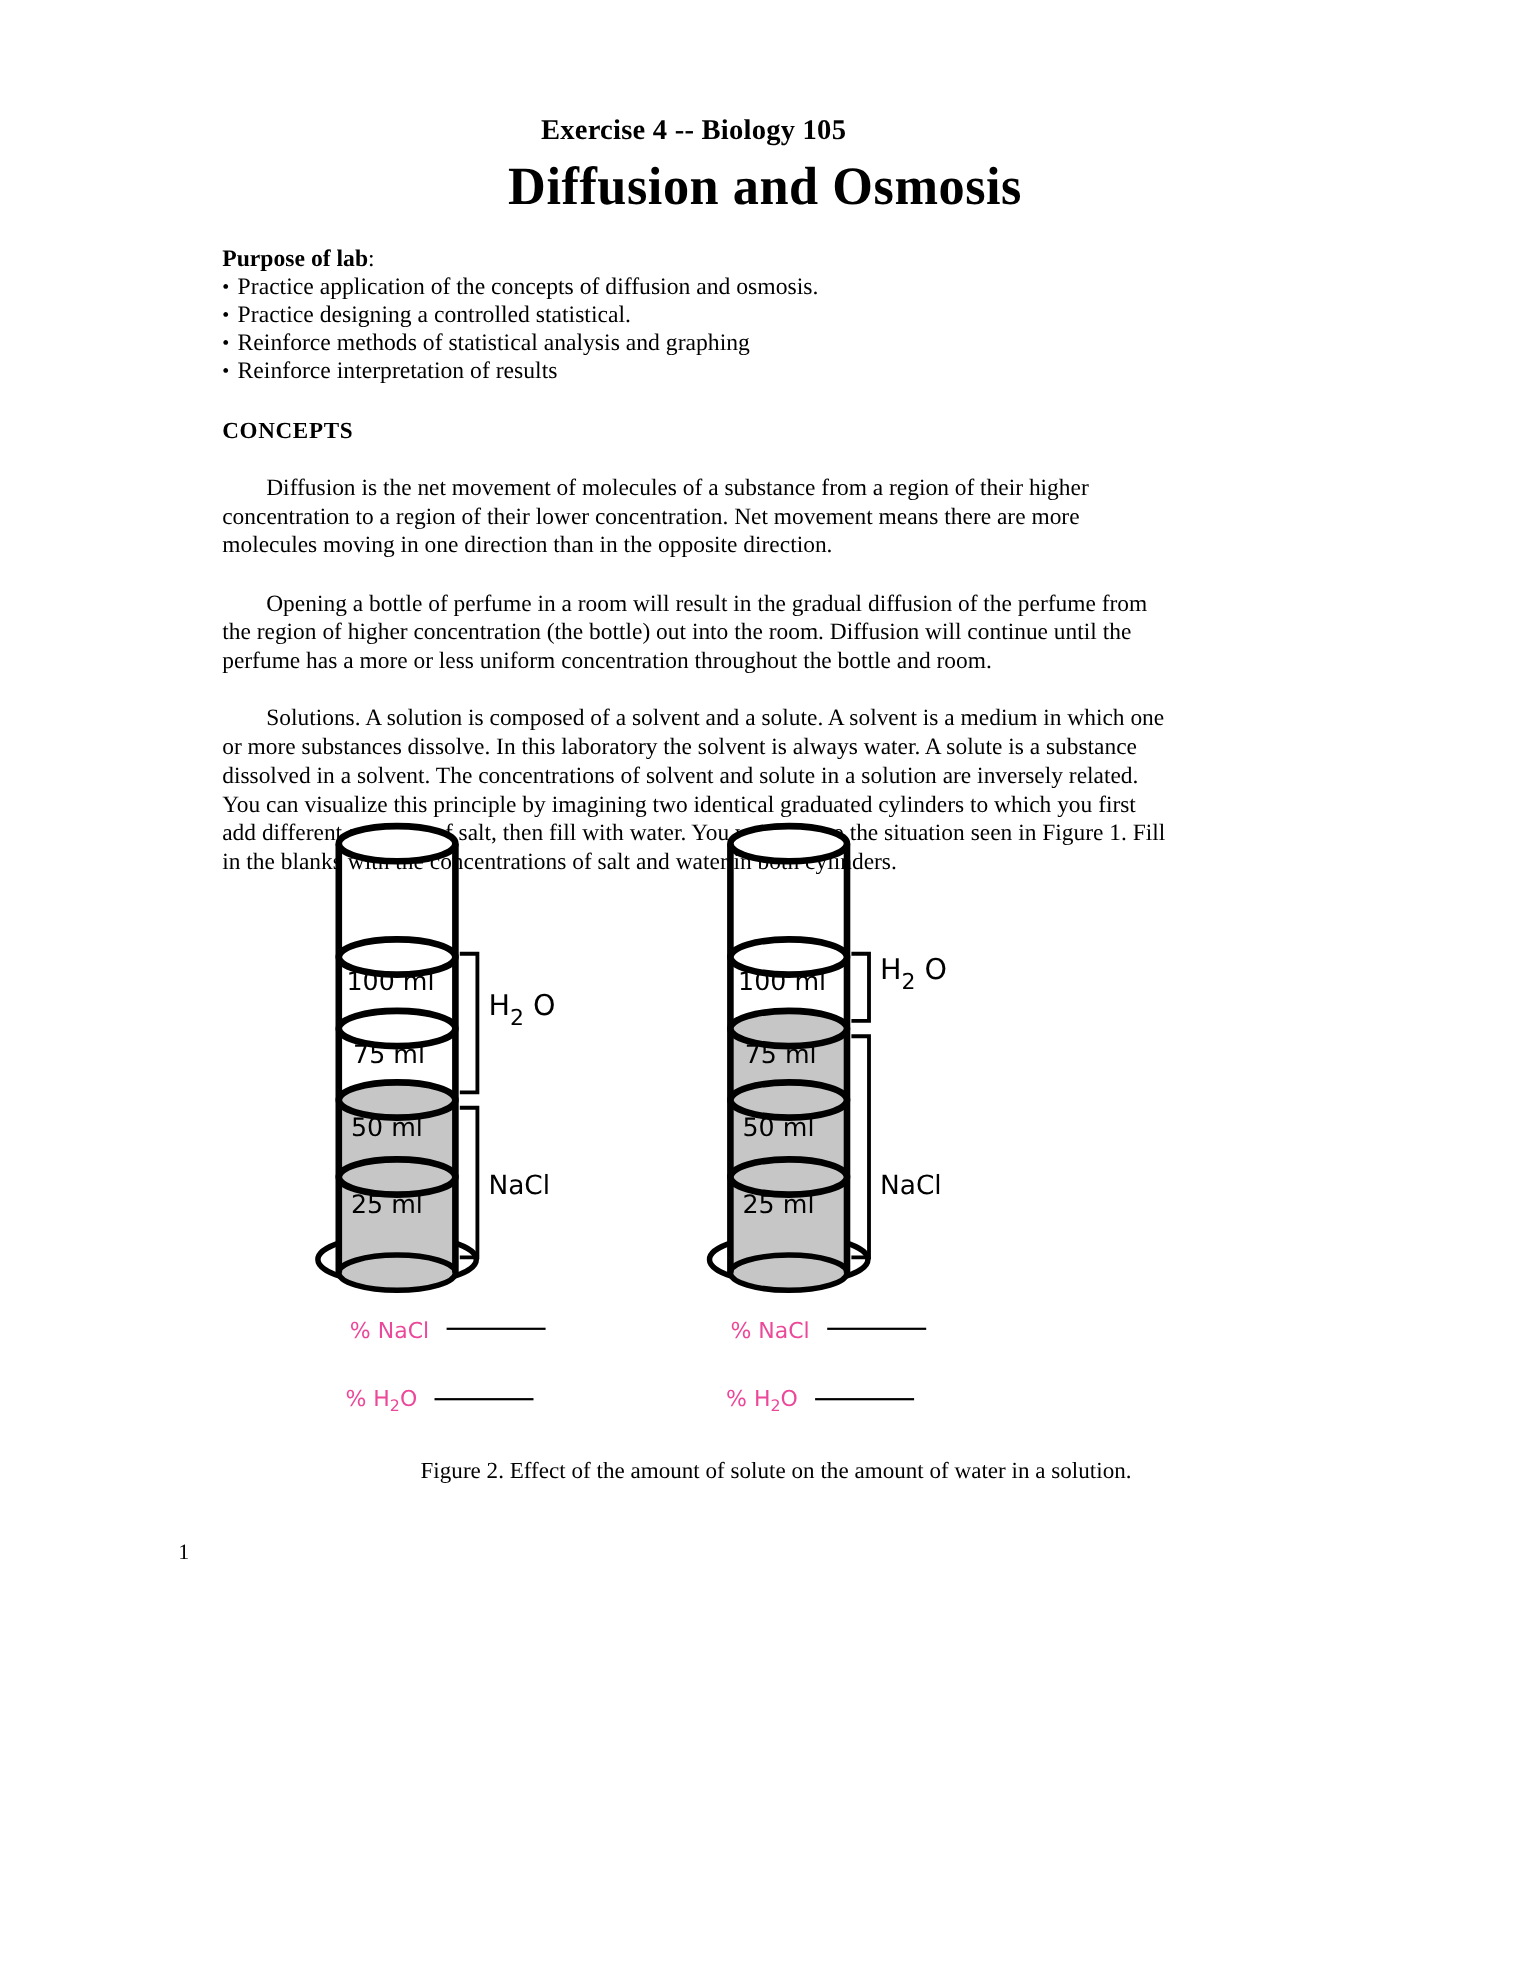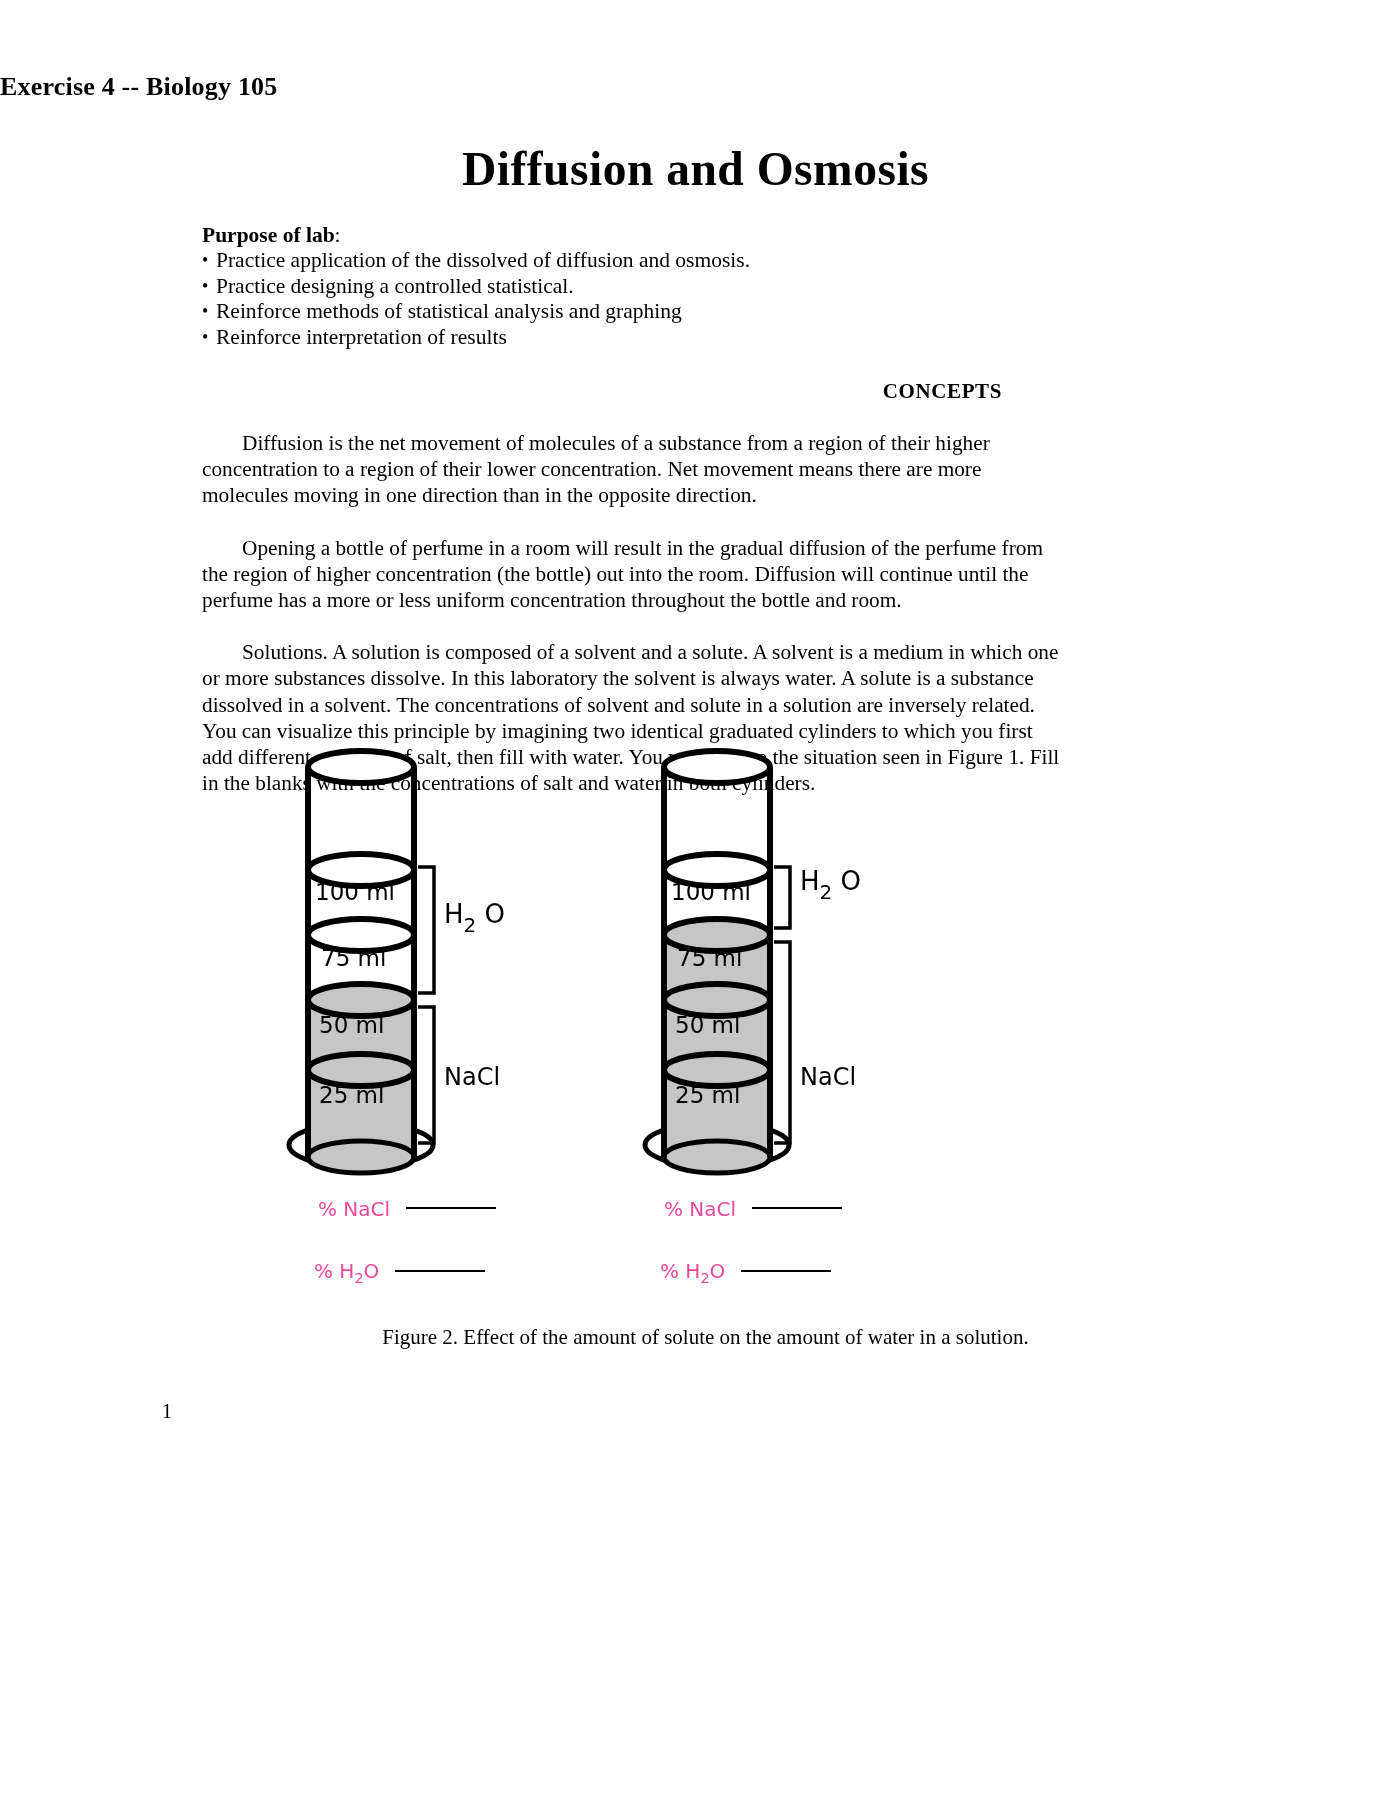--- a/index.html
+++ b/index.html
@@ -17,24 +17,24 @@
     width: 1391px;
     height: 1800px;
     margin: 0 auto;
     background: #ffffff;
     overflow: hidden;
   }
 
   
   .header-line {
     position: absolute;
-    top: 72px;
+    top: 103px;
     left: 0;
     right: 130px;
-    text-align: left;
+    text-align: center;
     font-family: "Liberation Serif", "DejaVu Serif", serif;
     font-weight: bold;
     font-size: 26px;
     letter-spacing: 0.2px;
   }
   .doc-title {
     position: absolute;
     top: 140px;
     left: 0;
     right: 0;
@@ -72,21 +72,21 @@
     white-space: nowrap;
   }
   .bullet-list li::before {
     content: "\2022";
     display: inline-block;
     width: 14px;
     font-size: 18px;
     vertical-align: 1px;
   }
   .concepts-head {
-    text-align: right;
+    text-align: left;
     font-weight: bold;
     font-size: 21px;
     letter-spacing: 0.6px;
     margin: 29px 0 0 0;
     padding-right: 62px;
   }
   p.para {
     font-size: 21.3px;
     line-height: 26.2px;
     margin: 26px 0 0 0;
@@ -159,21 +159,21 @@
 
   <div class="doc-title">Diffusion and Osmosis</div>
 
   <div class="body-col">
 
     <div class="purpose-head">
       <span>Purpose of lab</span><span class="colon">:</span>
     </div>
 
     <ul class="bullet-list">
-      <li><span>Practice application of the dissolved of diffusion and osmosis.</span></li>
+      <li><span>Practice application of the concepts of diffusion and osmosis.</span></li>
       <li><span>Practice designing a controlled statistical.</span></li>
       <li><span>Reinforce methods of statistical analysis and graphing</span></li>
       <li><span>Reinforce interpretation of results</span></li>
     </ul>
 
     <div class="concepts-head">CONCEPTS</div>
 
     <p class="para"><b>Diffusion</b><span> is the net movement of molecules of a substance from a region of their higher concentration to a region of their lower concentration.  </span><b>Net movement</b><span> means there are more molecules moving in one direction than in the opposite direction.</span></p>
 
     <p class="para">Opening a bottle of perfume in a room will result in the gradual diffusion of the perfume from the region of higher concentration (the bottle) out into the room.  Diffusion will continue until the perfume has a more or less uniform concentration throughout the bottle and room.</p>

